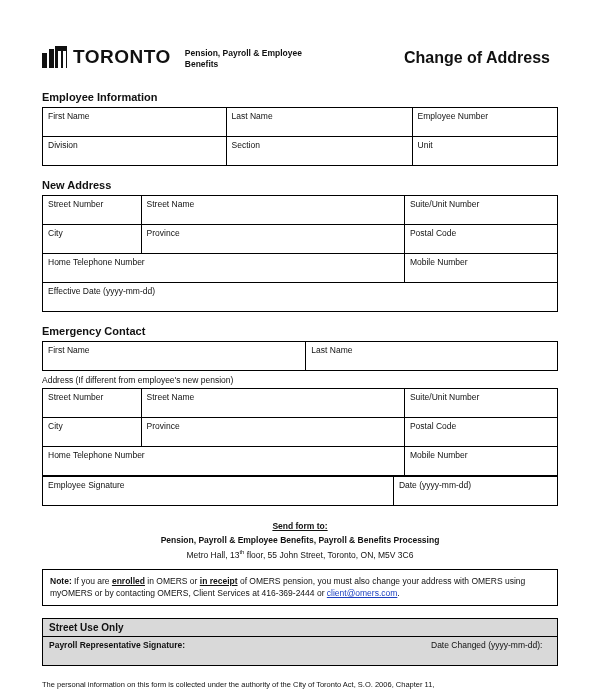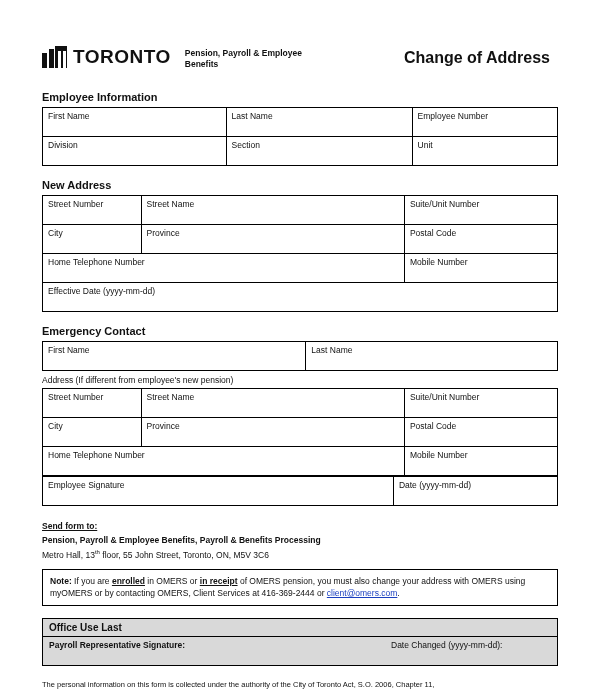--- a/index.html
+++ b/index.html
@@ -118,21 +118,21 @@
     height: 25px;
     vertical-align: top;
     padding: 3px 5px 0 5px;
     font-size: 8.5px;
     color: #111;
   }
   td.tall { height: 30px; }
 
   
   .sendto {
-    text-align: left;
+    text-align: center;
     margin-top: 14px;
     font-size: 8.5px;
     color: #111;
     line-height: 12px;
   }
   .sendto .hd {
     font-weight: bold;
     text-decoration: underline;
     display: block;
     margin-bottom: 2px;
@@ -165,20 +165,21 @@
     padding: 3px 6px;
     color: #111;
   }
   .office-row {
     border: 1px solid #000;
     background: #d9d9d9;
     height: 28px;
     display: flex;
     font-size: 8.5px;
     color: #111;
+    gap: 40px;
   }
   .office-row .c1 { padding: 3px 6px; flex: 0 0 330px; font-weight: bold; }
   .office-row .c2 { padding: 3px 6px; flex: 1; }
 
   
   .foot {
     margin-top: 14px;
     font-size: 7.5px;
     line-height: 10.5px;
     color: #111;
@@ -289,21 +290,21 @@
       <span class="hd">Send form to:</span>
       <span class="ln b">Pension, Payroll &amp; Employee Benefits, Payroll &amp; Benefits Processing</span>
       <span class="ln"><span>Metro Hall, 13</span><sup>th</sup><span> floor, 55 John Street, Toronto, ON, M5V 3C6</span></span>
     </div>
 
     <div class="note-box">
       <b>Note:</b><span> If you are </span><u>enrolled</u><span> in OMERS or </span><u>in receipt</u><span> of OMERS pension, you must also change your address with OMERS using myOMERS or by contacting OMERS, Client Services at 416-369-2444 or </span><a href="#">client@omers.com</a><span>.</span>
     </div>
 
     <div class="office-wrap">
-      <div class="office-hd">Office Use Last</div>
+      <div class="office-hd">Street Use Only</div>
       <div class="office-row">
         <div class="c1">Payroll Representative Signature:</div>
         <div class="c2">Date Changed (yyyy-mm-dd):</div>
       </div>
     </div>
 
     <div class="bottom-zone">
       <div class="foot">
         <div>The personal information on this form is collected under the authority of the City of Toronto Act, S.O. 2006, Chapter 11,</div>
 

